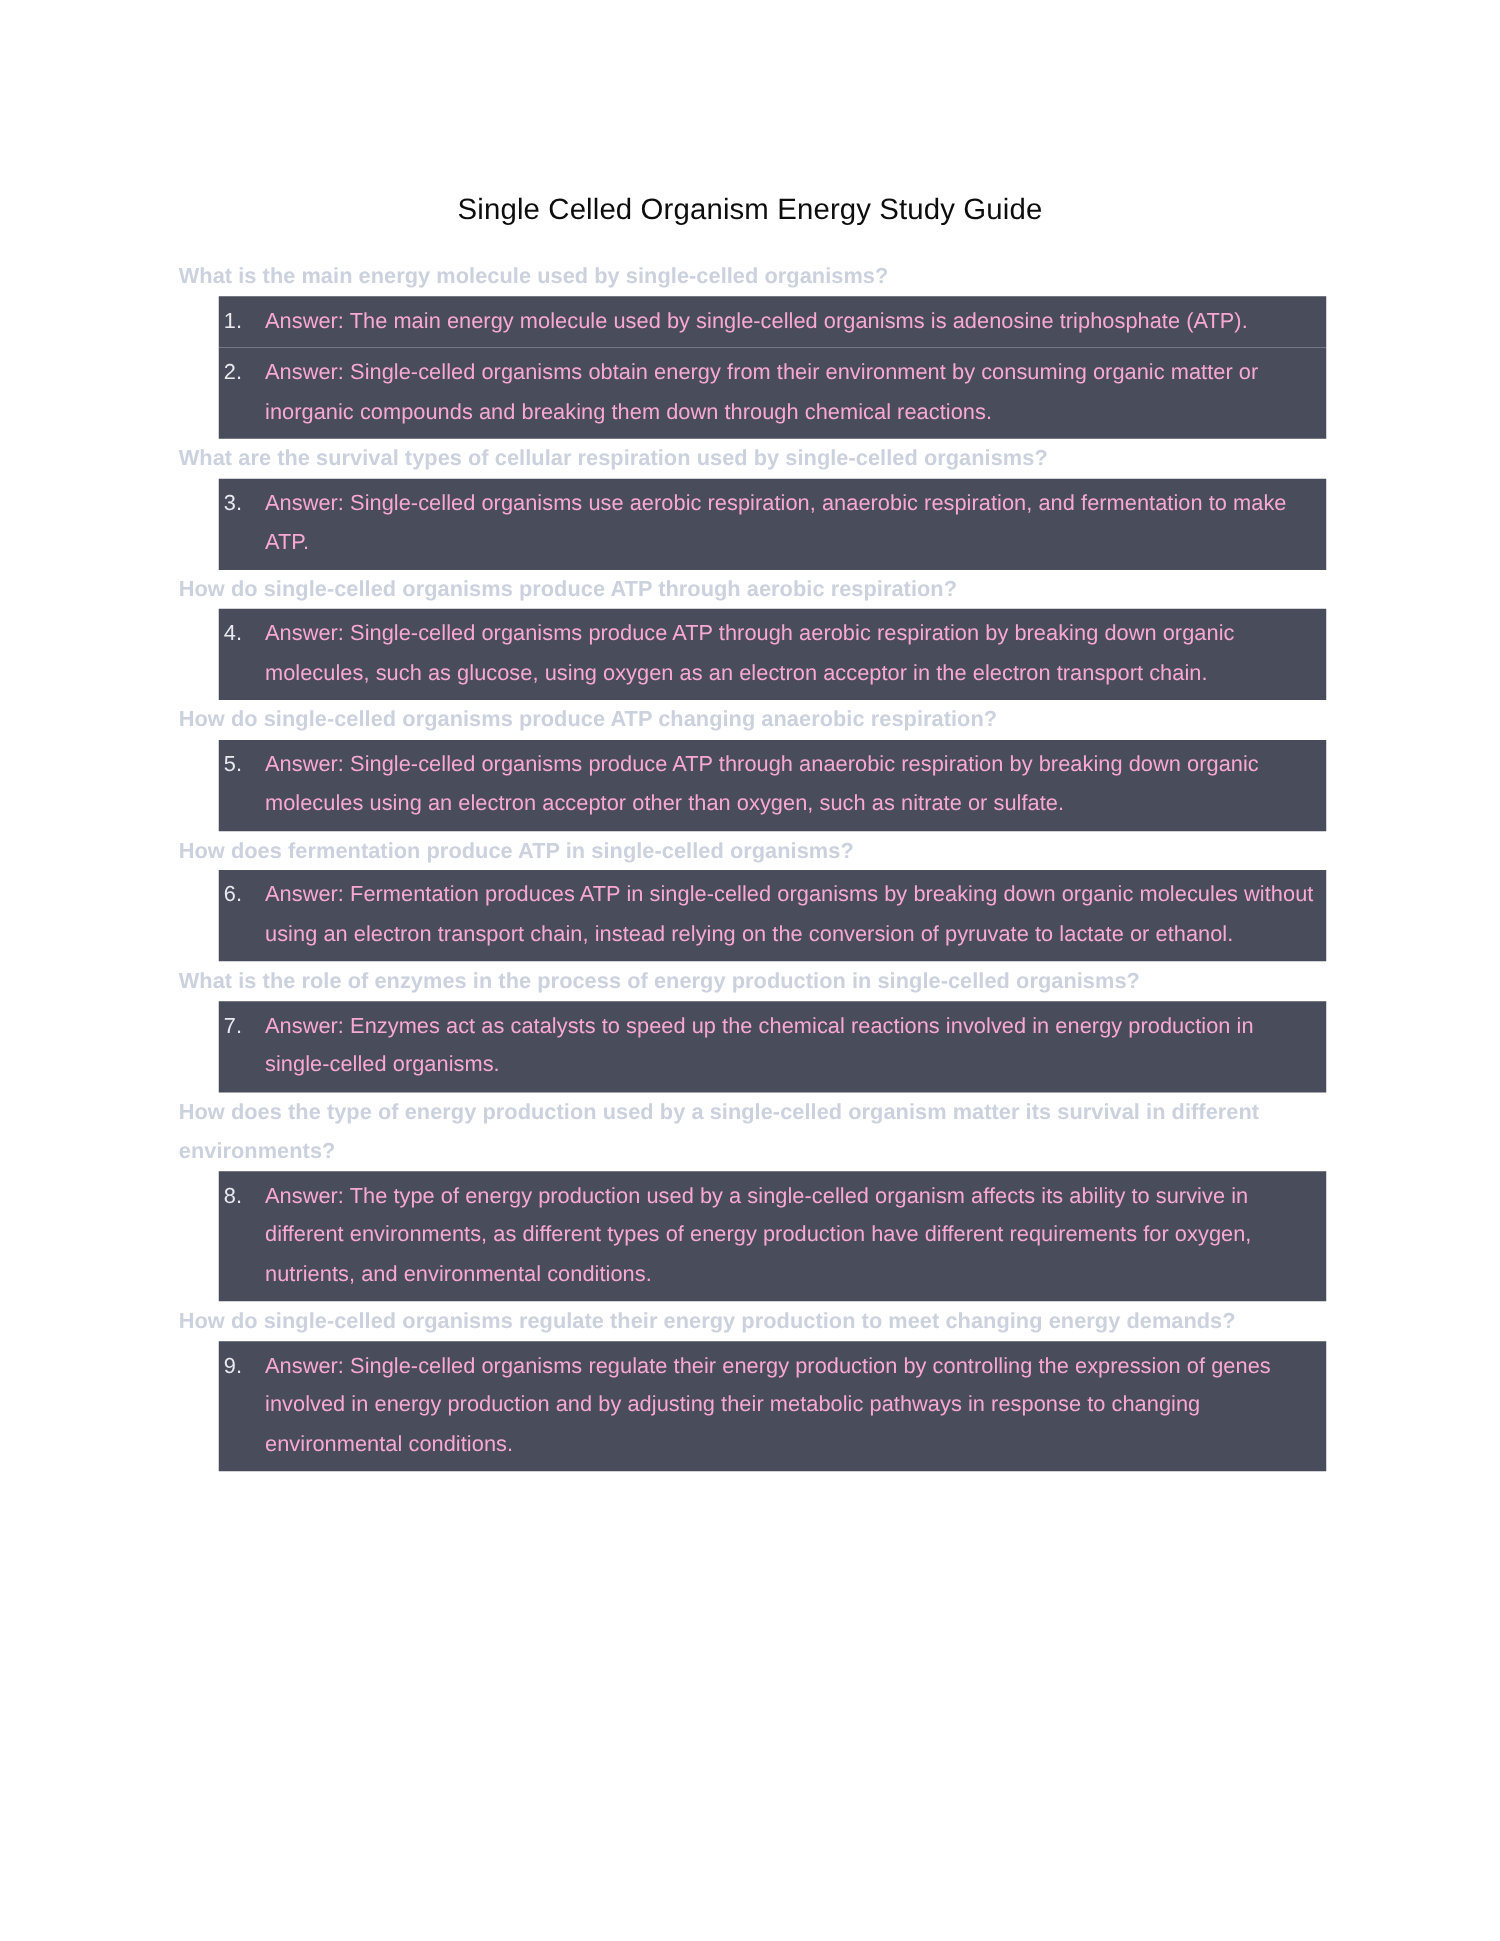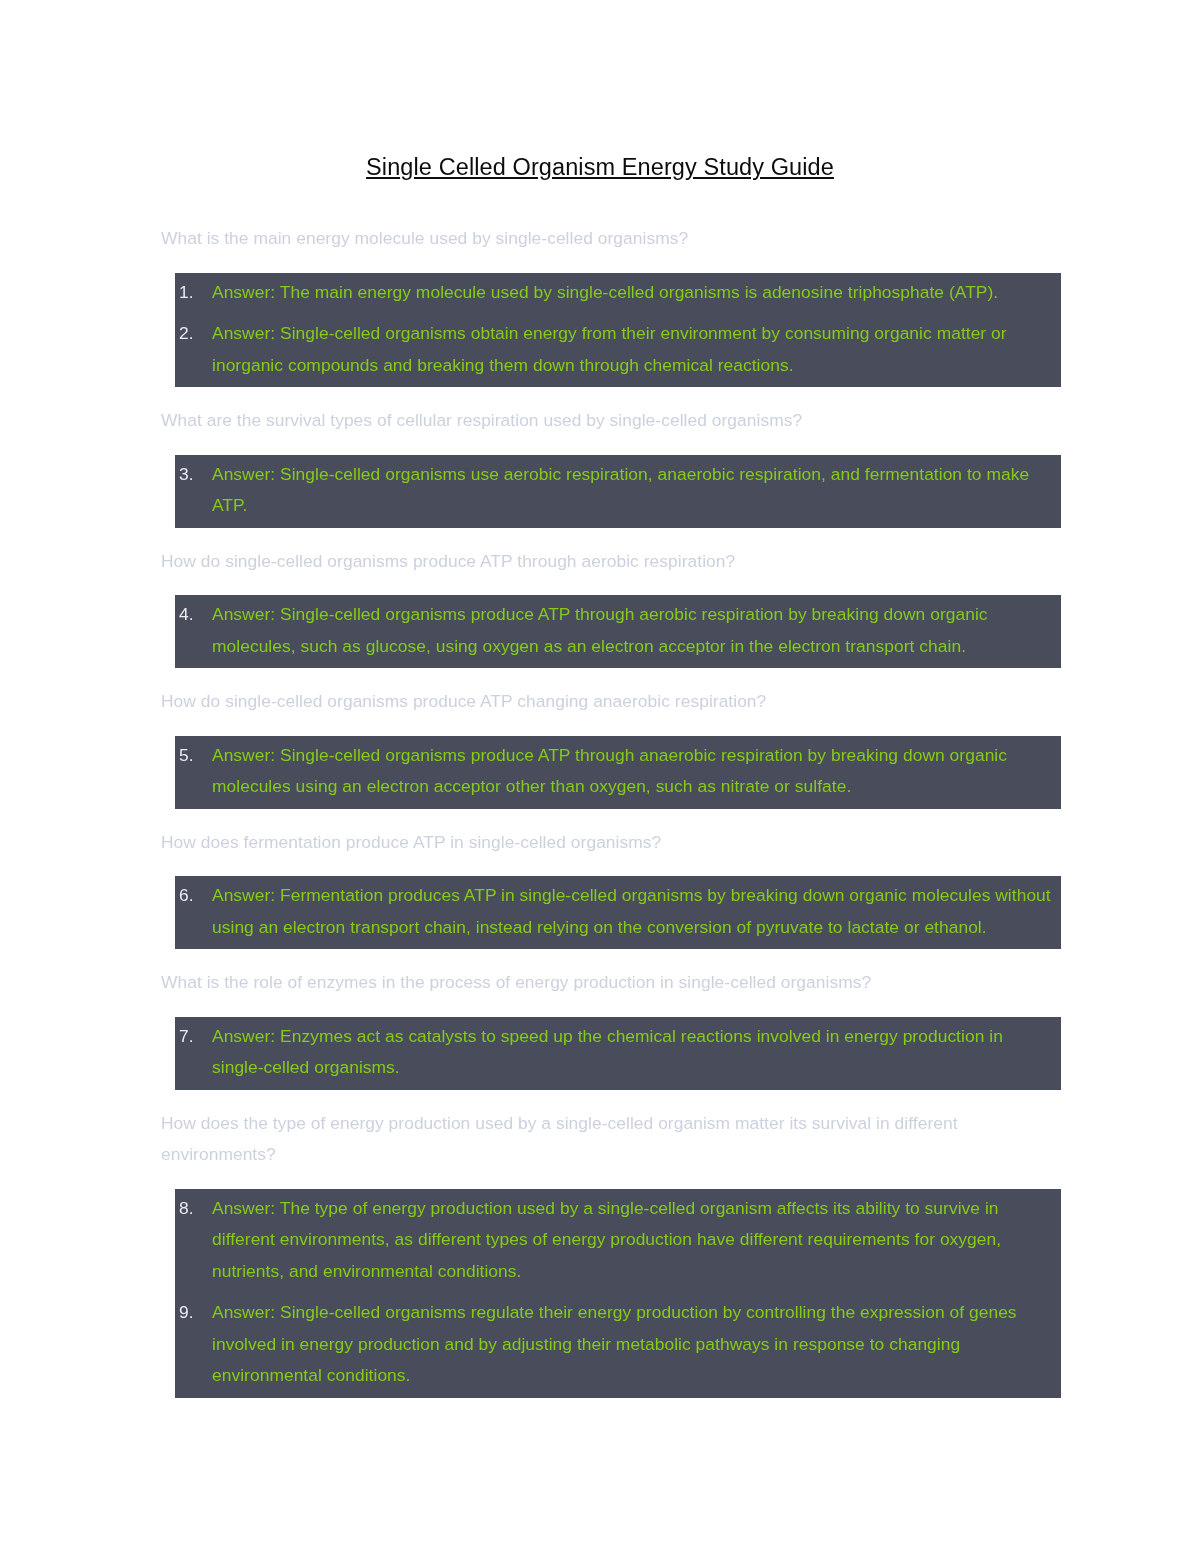--- a/index.html
+++ b/index.html
@@ -28,40 +28,39 @@
     position: absolute;
     top: 136px;
     left: 0;
     width: 1200px;
     text-align: center;
     font-size: 23.5px;
     line-height: 30px;
     font-weight: 400;
     color: #0d0d0d;
     letter-spacing: 0.1px;
-    text-decoration: underline;
   }
 
   .qa-list {
     position: absolute;
     top: 205px;
     left: 143px;
     width: 930px;
   }
 
   .qa-block {
     width: 100%;
   }
 
   .question {
     color: #ccd1de;
     font-size: 17.4px;
     line-height: 31.5px;
-    font-weight: 400;
-    margin: 18px;
+    font-weight: 700;
+    margin: 0;
     padding: 0;
     width: 900px;
     letter-spacing: 0.05px;
   }
 
   .answer-box {
     background: #494c5b;
     margin-left: 32px;
     width: 886px;
     box-sizing: border-box;
@@ -74,21 +73,21 @@
     color: #e9ebf1;
     font-size: 17.4px;
     line-height: 31.5px;
     width: 33px;
     flex: 0 0 33px;
     text-align: left;
     letter-spacing: 0.05px;
   }
 
   .answer-text {
-    color: #84cc16;
+    color: #f9a8d4;
     font-size: 17.4px;
     line-height: 31.5px;
     flex: 1 1 auto;
     letter-spacing: 0.05px;
   }
 </style>
 </head>
 <body>
 
 <div class="page">
@@ -145,20 +144,21 @@
         </div>
       </div>
       <div class="qa-block">
         <div class="question">How does the type of energy production used by a single-celled organism matter its survival in different environments?</div>
         <div class="answer-box">
           <span class="answer-num">8.</span>
           <span class="answer-text">Answer: The type of energy production used by a single-celled organism affects its ability to survive in different environments, as different types of energy production have different requirements for oxygen, nutrients, and environmental conditions.</span>
         </div>
       </div>
       <div class="qa-block">
+        <div class="question">How do single-celled organisms regulate their energy production to meet changing energy demands?</div>
         <div class="answer-box">
           <span class="answer-num">9.</span>
           <span class="answer-text">Answer: Single-celled organisms regulate their energy production by controlling the expression of genes involved in energy production and by adjusting their metabolic pathways in response to changing environmental conditions.</span>
         </div>
       </div>
     </div>
 
 </div>
 
 </body></html>

